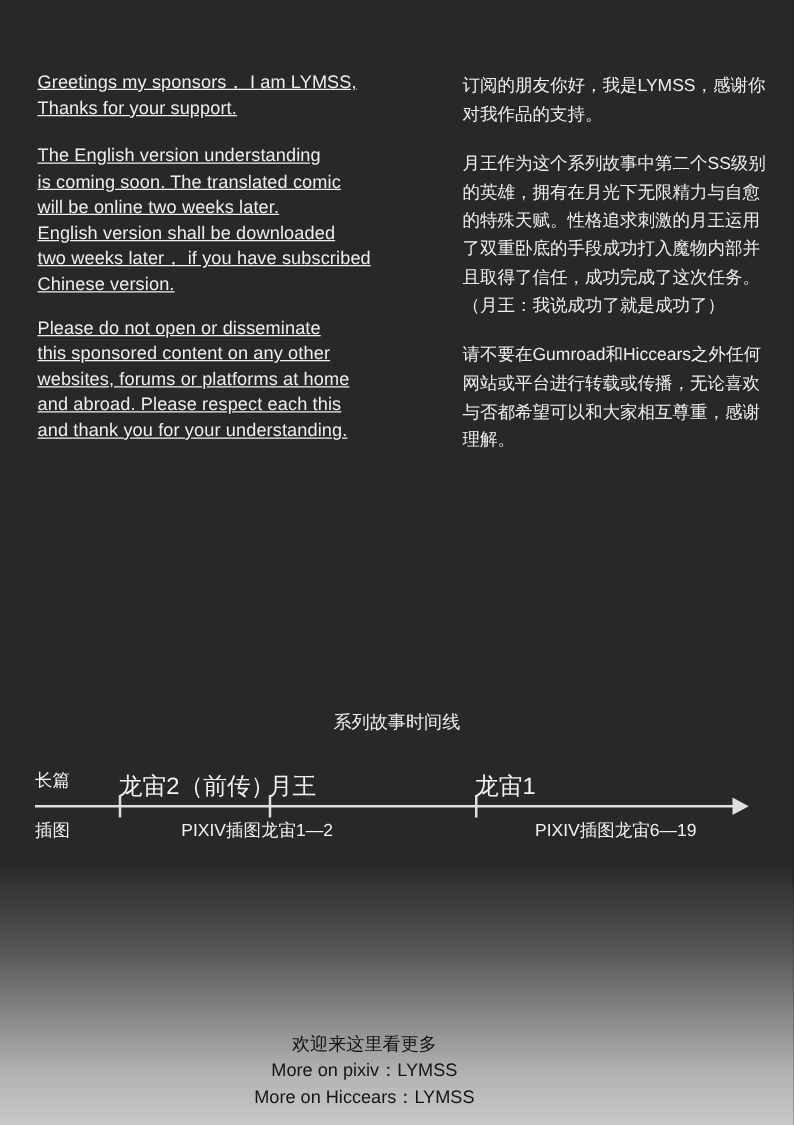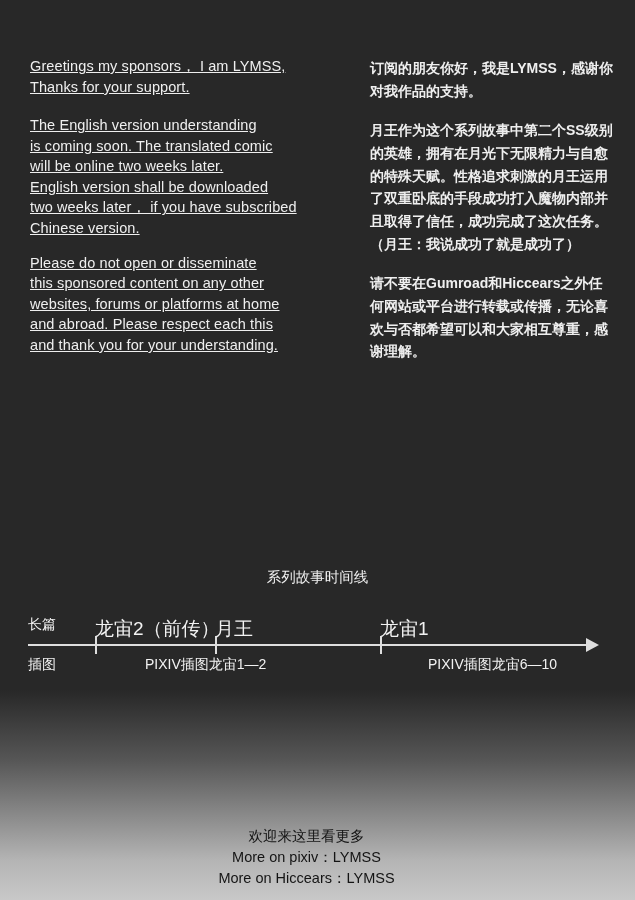--- a/index.html
+++ b/index.html
@@ -47,21 +47,21 @@
     font-size: 14px;
     line-height: 1.62;
     color: #efefef;
   }
   .para {
     margin: 0 0 18px 0;
     white-space: pre-line;
   }
   .col-en .para { text-indent: 0; text-decoration: underline; }
   .col-en .para.p2 { margin-bottom: 14px; }
-  .col-zh .para { margin-bottom: 17px; font-weight: bold; }
+  .col-zh .para { margin-bottom: 17px; }
 
   
   .timeline-title {
     position: absolute;
     left: 0;
     top: 568px;
     width: 635px;
     text-align: center;
     font-size: 14.5px;
     color: #f0f0f0;
@@ -124,21 +124,20 @@
   
   .footer {
     position: absolute;
     left: 0;
     top: 826px;
     width: 583px;
     text-align: center;
     color: #141414;
     font-size: 14.5px;
     line-height: 1.45;
-    padding-left: 15px;
   }
   .footer div { margin: 0; }
 </style>
 </head>
 <body>
 
 <div class="page">
 
   <div class="col-en">
     <p class="para p1">Greetings my sponsors， I am LYMSS,
@@ -173,21 +172,21 @@
 
     <div class="tick" style="left:95px"></div>
     <div class="tick" style="left:215px"></div>
     <div class="tick" style="left:380px"></div>
 
     <div class="tl-label" style="left:95px">龙宙2（前传）</div>
     <div class="tl-label" style="left:215px">月王</div>
     <div class="tl-label" style="left:380px">龙宙1</div>
 
     <div class="tl-sub" style="left:145px">PIXIV插图龙宙1—2</div>
-    <div class="tl-sub" style="left:428px">PIXIV插图龙宙6—10</div>
+    <div class="tl-sub" style="left:428px">PIXIV插图龙宙6—19</div>
   </div>
 
   <div class="footer">
     <div>欢迎来这里看更多</div>
     <div>More on pixiv：LYMSS</div>
     <div>More on Hiccears：LYMSS</div>
   </div>
 
 </div>
 

